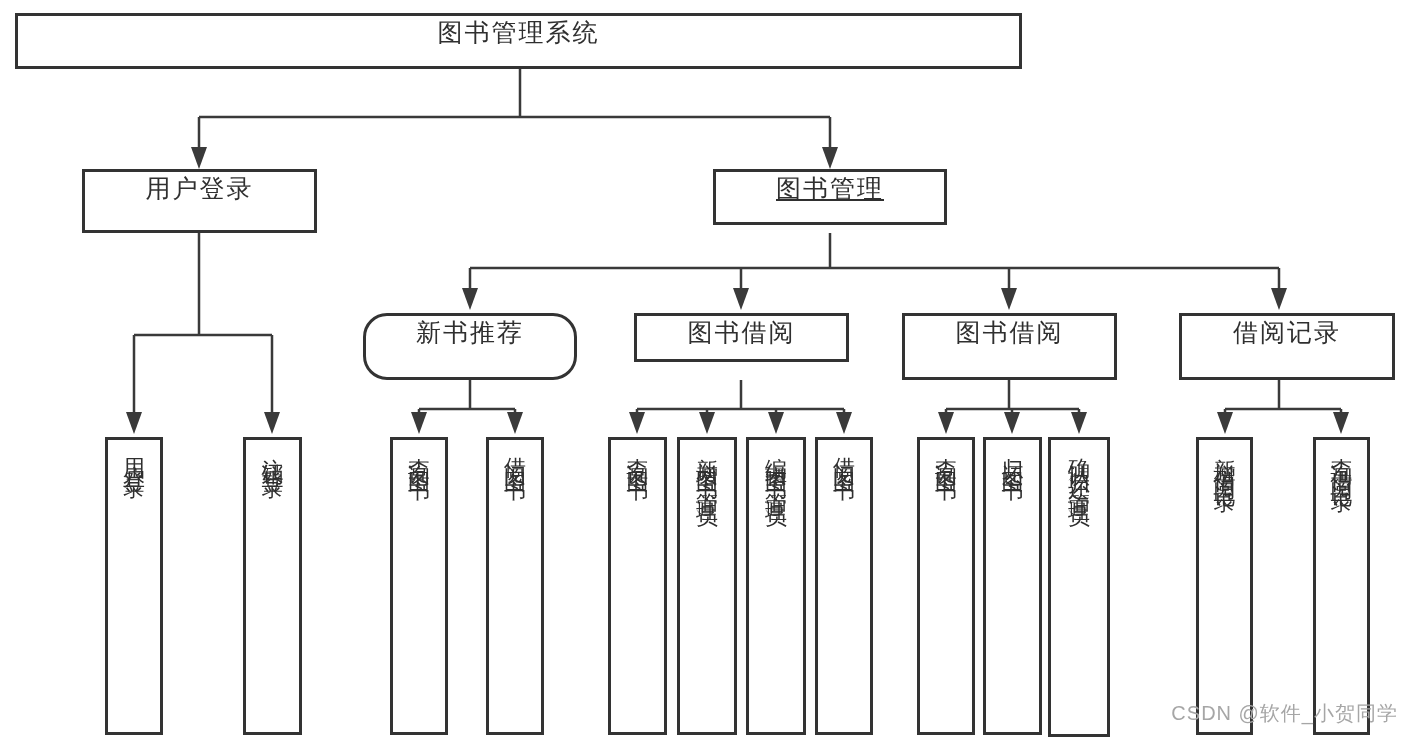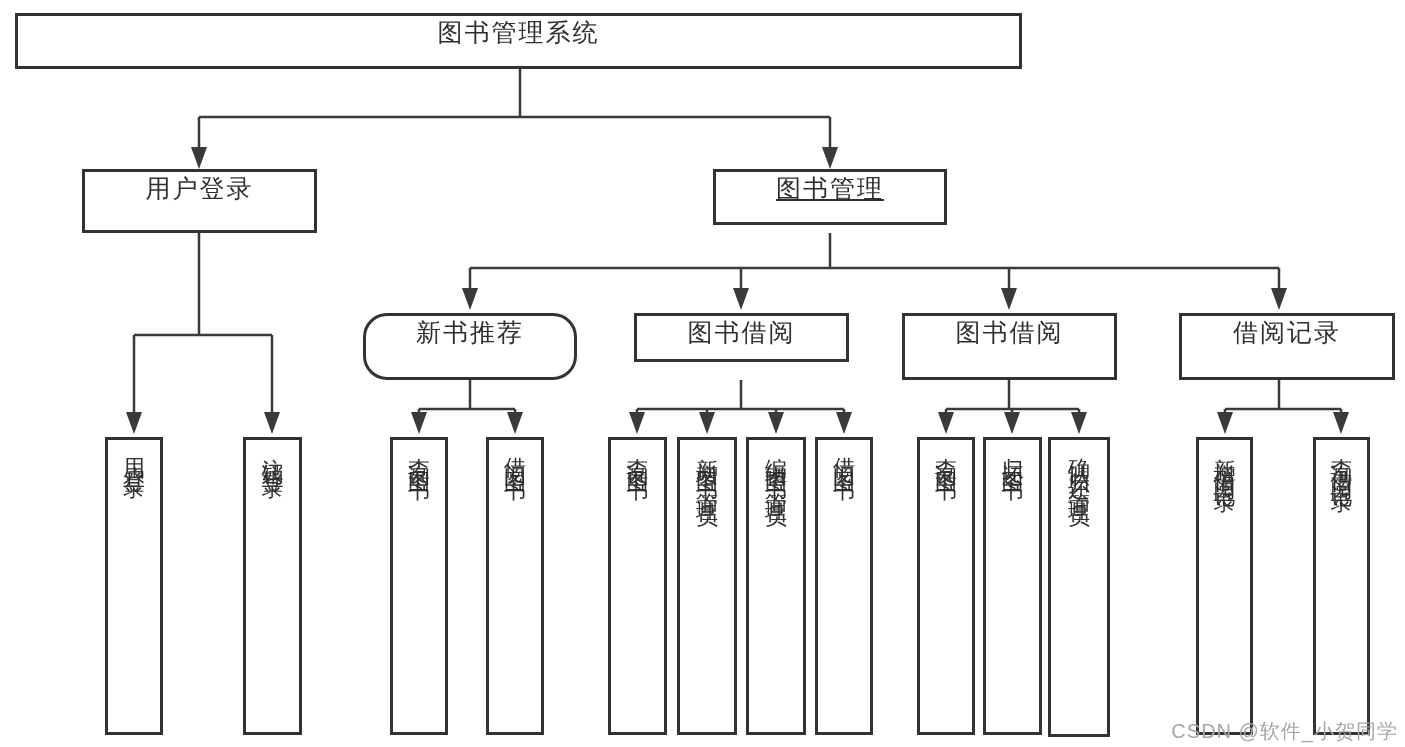--- a/index.html
+++ b/index.html
@@ -42,21 +42,21 @@
     writing-mode: vertical-rl;
     text-orientation: mixed;
     font-size: 22px;
     letter-spacing: 7px;
     white-space: nowrap;
     color: #2f2f2f;
   }
   .watermark {
     position: absolute;
     right: 7px;
-    bottom: 2px;
+    bottom: 20px;
     font-size: 20px;
     color: #a6a6a6;
     letter-spacing: 1px;
     white-space: nowrap;
     z-index: 10;
   }
 </style>
 </head>
 <body>
 

